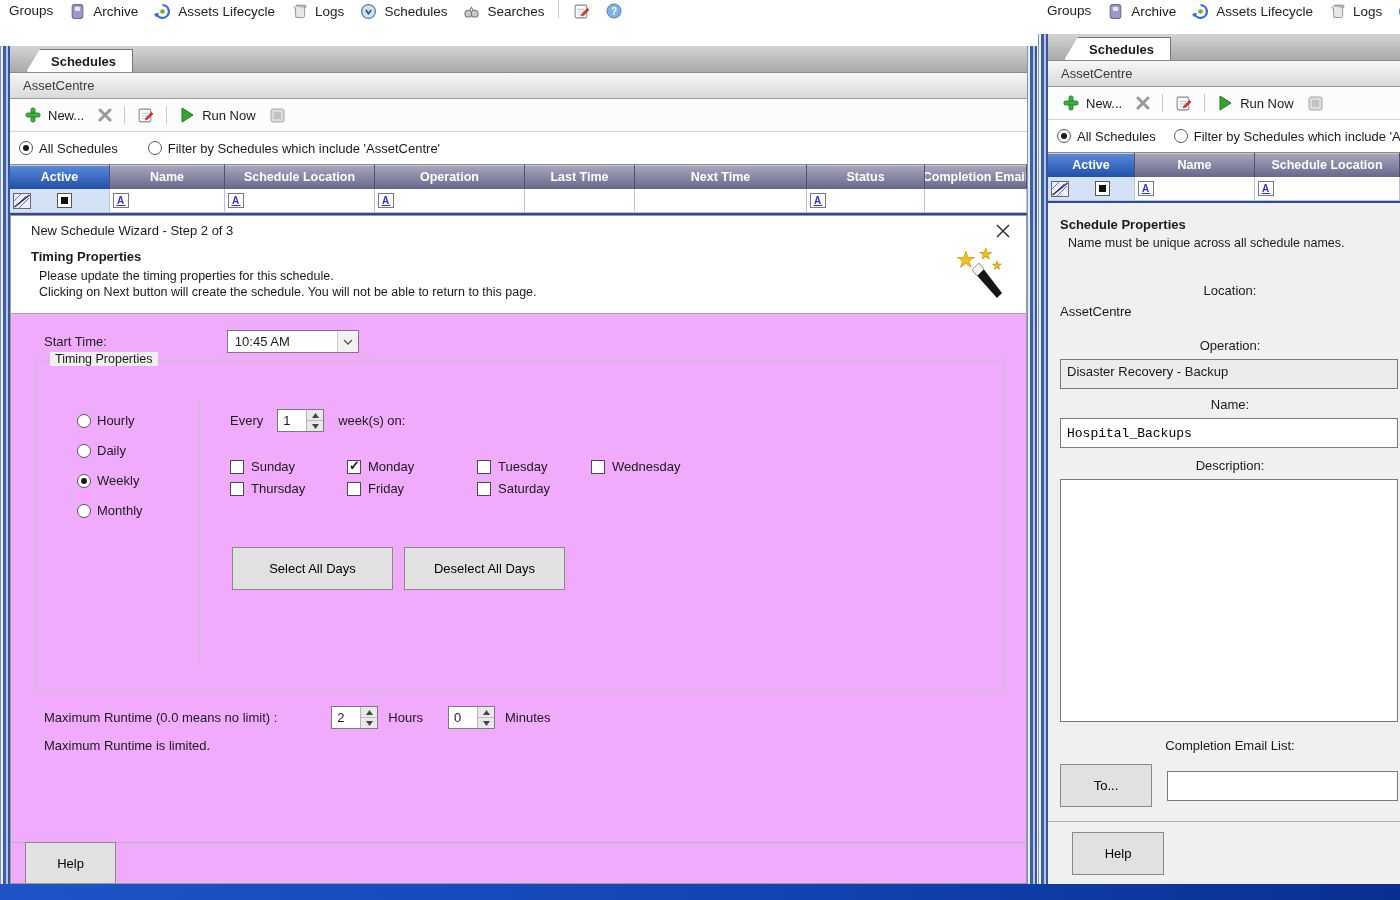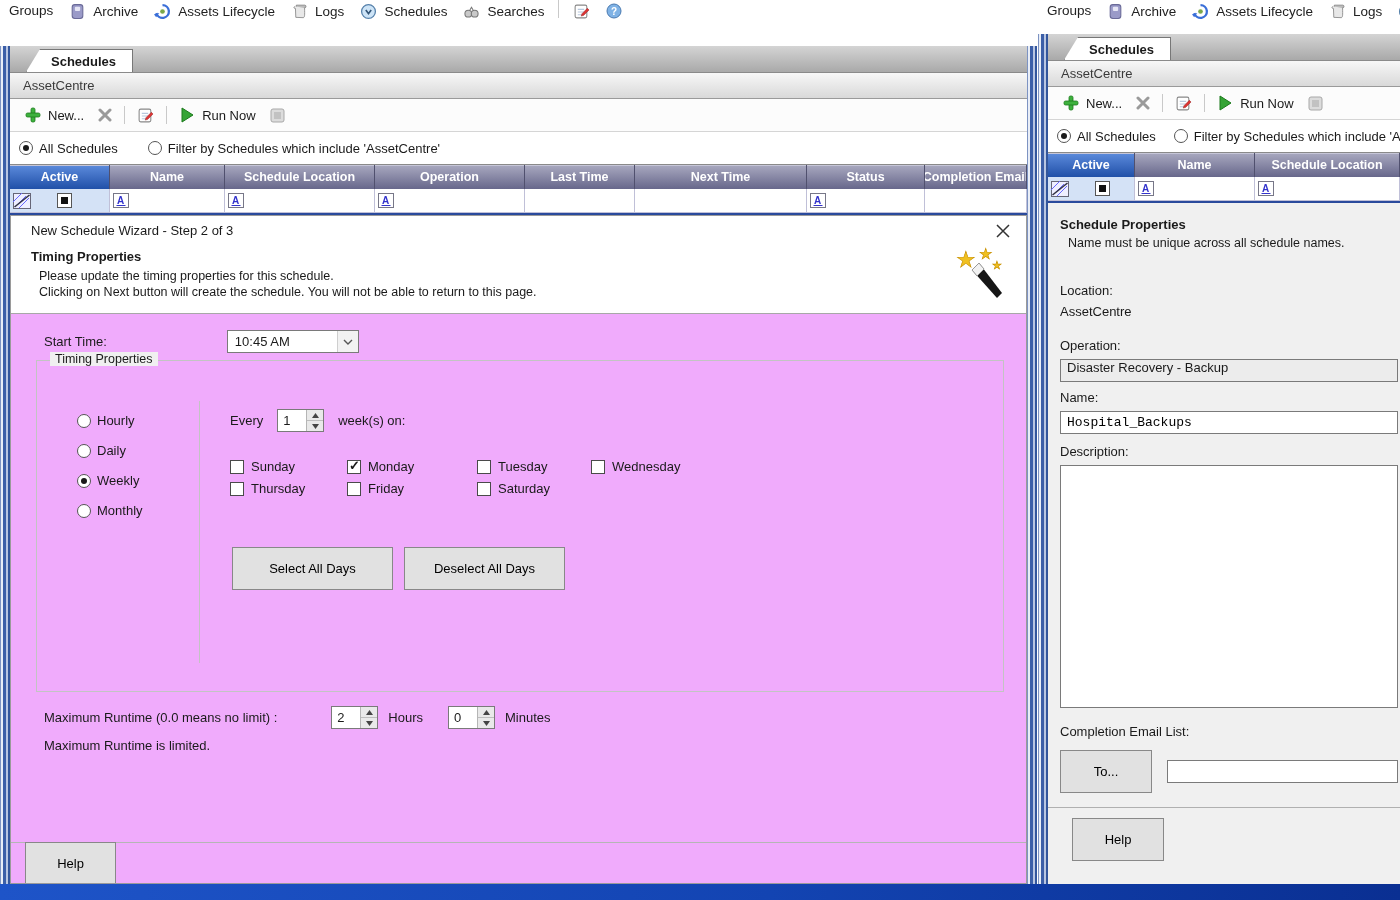--- a/index.html
+++ b/index.html
@@ -109,23 +109,23 @@
   .day-buttons { position:absolute; left:195px; top:186px; display:flex; gap:11px; }
   .runtime-row { position:absolute; left:33px; top:392px; display:flex; align-items:center; font-size:13px; }
   .runtime-note { position:absolute; left:33px; top:424px; font-size:13px; }
 
   
   .rw { flex:1 1 auto; padding:14px 0 0 12px; font-size:13px; position:relative; overflow:hidden;
     display:flex; flex-direction:column; }
   .rw .title { margin-bottom:15px; }
   .rw .hd { font-weight:bold; margin-bottom:4px; }
   .rw .ds { margin-left:8px; margin-bottom:33px; font-size:12.5px; }
-  .rw .lbl { margin-bottom:6px; }
+  .rw .lbl { margin-bottom:6px;text-align:center; }
   .rw .val { margin-bottom:19px; }
-  .field { height:23px; border:1px solid #7a7a7a; background:#fff; font-size:13px;
+  .field { height:30px; border:1px solid #7a7a7a; background:#fff; font-size:13px;
     padding:6px 6px; margin-right:2px; }
   .field.readonly { background:#ececec; display:flex; align-items:center; padding-top:0; }
   .rw input.field { width:calc(100% - 2px); font-family:Liberation Mono, monospace; }
   .rw .gap8 { height:8px; } .rw .gap10 { height:10px; } .rw .gap16 { height:16px; }
   .rw textarea { height:243px; border:1px solid #7a7a7a; background:#fff; resize:none;
     margin-right:2px; font-family:inherit; }
   .to-row { display:flex; align-items:center; gap:15px; margin-top:5px; }
   .rw .divider { height:1px; background:#b0b0b0; margin:14px 0 0 -12px; }
   .rw .help-row { padding:10px 0 0 12px; }
 </style>

